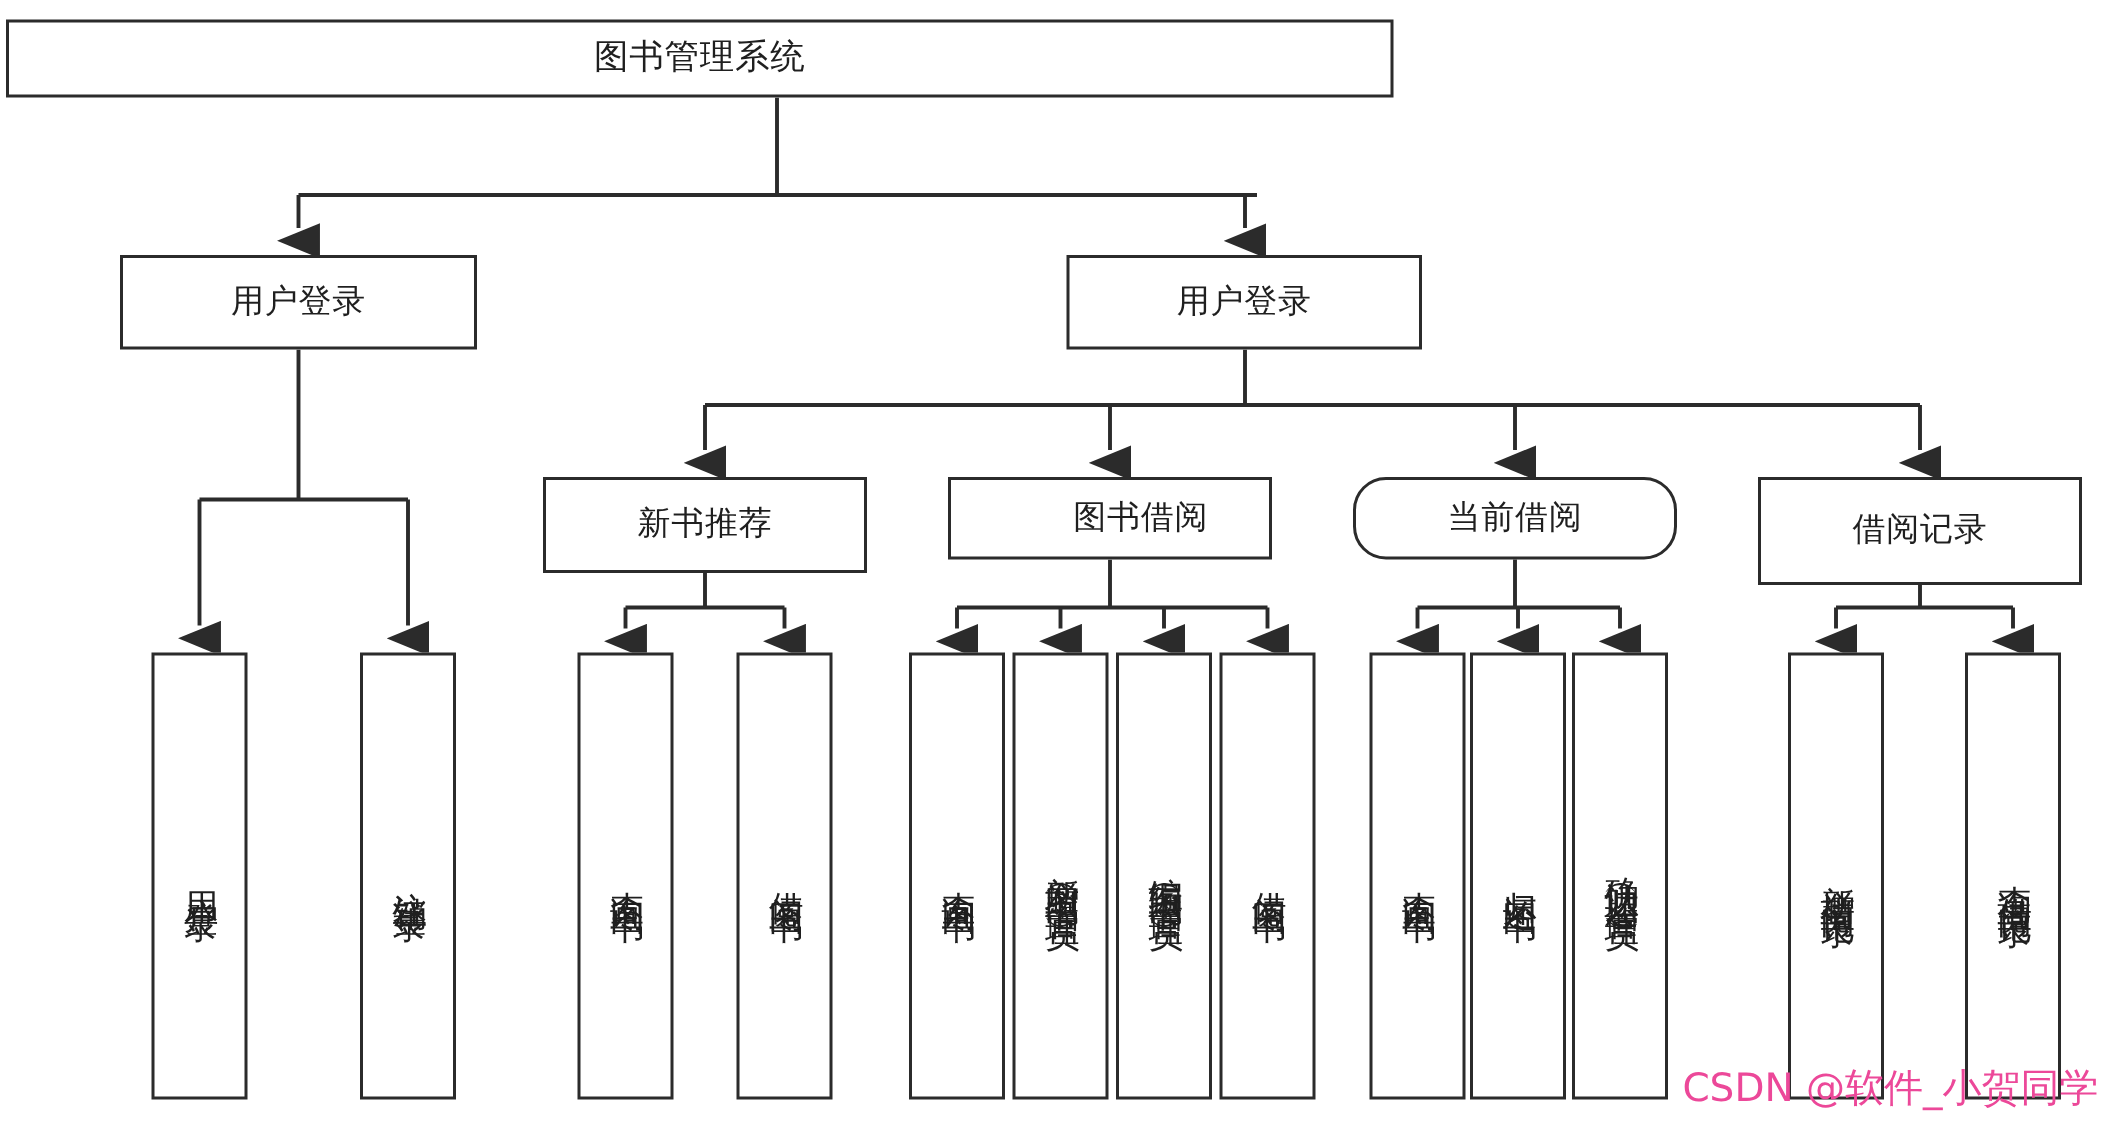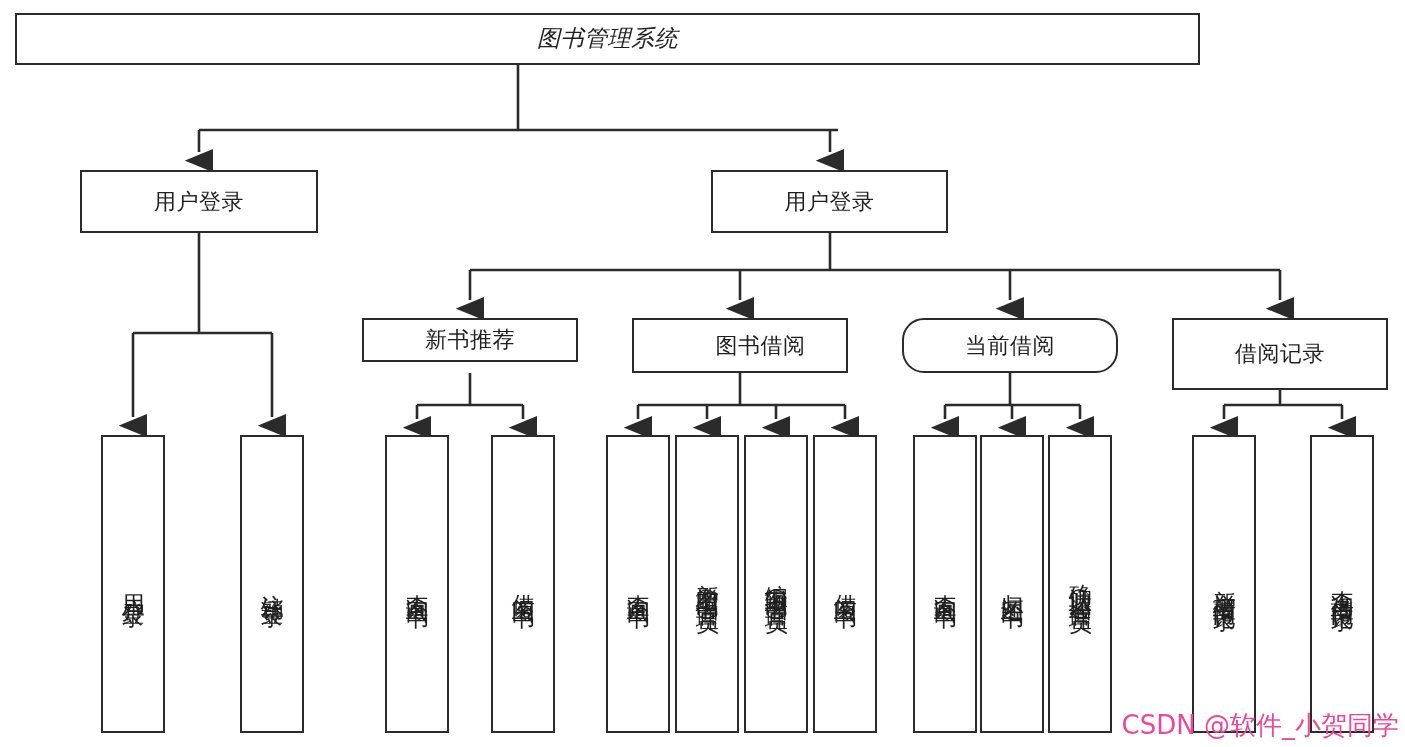--- a/index.html
+++ b/index.html
@@ -120,33 +120,33 @@
       <path d="M1012,405 L1012,419" marker-end="url(#arrow)"></path>
       <path d="M1080,405 L1080,419" marker-end="url(#arrow)"></path>
 
       <path d="M1280,373 L1280,405"></path>
       <path d="M1224,405 L1342,405"></path>
       <path d="M1224,405 L1224,419" marker-end="url(#arrow)"></path>
       <path d="M1342,405 L1342,419" marker-end="url(#arrow)"></path>
     </g>
   </svg>
 
-  <div class="node h-node root" style="left:15px;top:13px;width:1185px;height:52px;font-style:italic;">
+  <div class="node h-node root" style="left:4px;top:13px;width:925px;height:52px;">
     <span class="lbl">图书管理系统</span>
   </div>
 
   <div class="node h-node" style="left:80px;top:170px;width:238px;height:63px;">
     <span class="lbl">用户登录</span>
   </div>
 
   <div class="node h-node" style="left:711px;top:170px;width:237px;height:63px;">
     <span class="lbl">用户登录</span>
   </div>
 
-  <div class="node h-node" style="left:362px;top:318px;width:216px;height:44px;">
+  <div class="node h-node" style="left:362px;top:318px;width:216px;height:64px;">
     <span class="lbl">新书推荐</span>
   </div>
 
   <div class="node h-node" style="left:632px;top:318px;width:216px;height:55px;padding-left:41px;">
     <span class="lbl">图书借阅</span>
   </div>
 
   <div class="node h-node" style="left:902px;top:318px;width:216px;height:55px;border-radius:22px;">
     <span class="lbl">当前借阅</span>
   </div>

